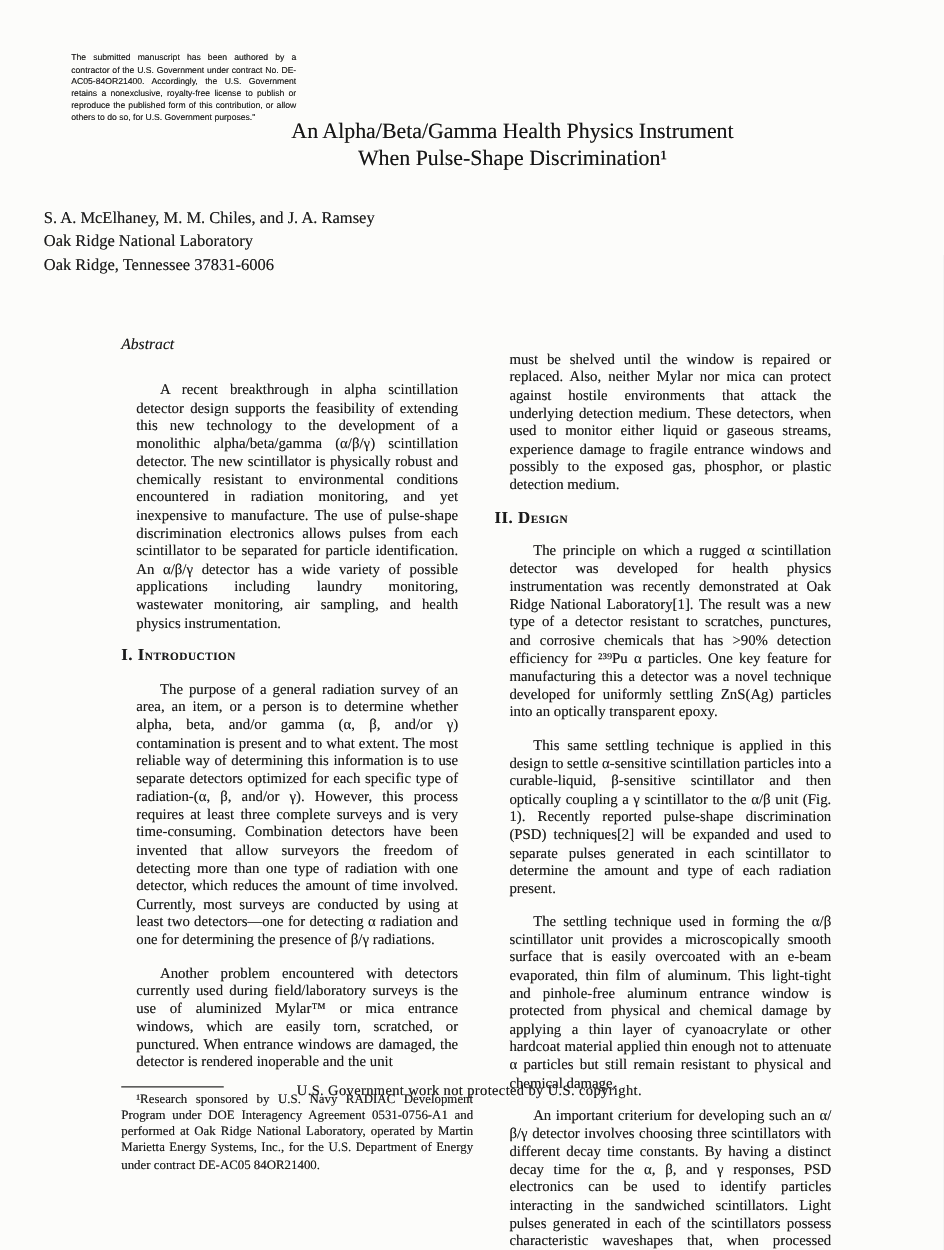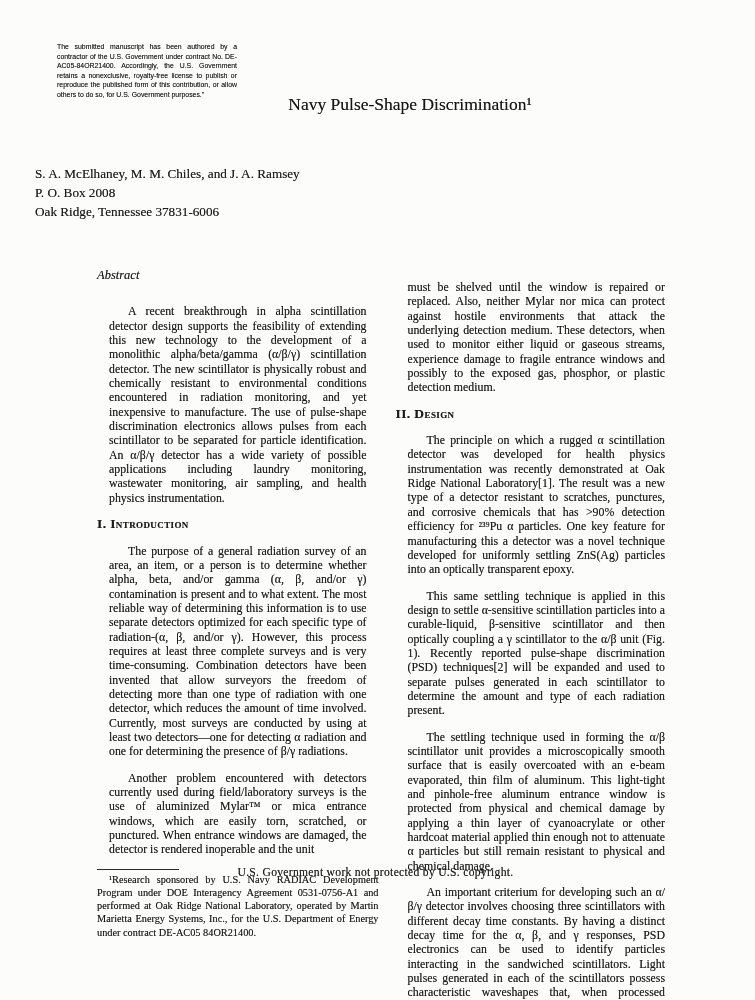--- a/index.html
+++ b/index.html
@@ -55,26 +55,27 @@
   }
 </style>
 </head>
 <body>
 
 <div class="page">
 
   <div class="notice">The submitted manuscript has been authored by a contractor of the U.S. Government under contract No. DE-AC05-84OR21400. Accordingly, the U.S. Government retains a nonexclusive, royalty-free license to publish or reproduce the published form of this contribution, or allow others to do so, for U.S. Government purposes."</div>
 
   <div class="title-block">
-    <div>Navy Pulse-Shape Discrimination¹</div>
+    <div>An Alpha/Beta/Gamma Health Physics Instrument</div>
+    <div>When Pulse-Shape Discrimination¹</div>
   </div>
 
   <div class="authors-block">
     <div>S. A. McElhaney, M. M. Chiles, and J. A. Ramsey</div>
-    <div>P. O. Box 2008</div>
+    <div>Oak Ridge National Laboratory</div>
     <div>Oak Ridge, Tennessee  37831-6006</div>
   </div>
 
   <div class="columns">
 
     <div class="col">
       <div class="abstract-heading">Abstract</div>
       <p>A recent breakthrough in alpha scintillation detector design supports the feasibility of extending this new technology to the development of a monolithic alpha/beta/gamma (α/β/γ) scintillation detector. The new scintillator is physically robust and chemically resistant to environmental conditions encountered in radiation monitoring, and yet inexpensive to manufacture. The use of pulse-shape discrimination electronics allows pulses from each scintillator to be separated for particle identification. An α/β/γ detector has a wide variety of possible applications including laundry monitoring, wastewater monitoring, air sampling, and health physics instrumentation.</p>
       <h3 class="section-heading">I. Introduction</h3>
       <p>The purpose of a general radiation survey of an area, an item, or a person is to determine whether alpha, beta, and/or gamma (α, β, and/or γ) contamination is present and to what extent. The most reliable way of determining this information is to use separate detectors optimized for each specific type of radiation-(α, β, and/or γ).  However, this process requires at least three complete surveys and is very time-consuming.  Combination detectors have been invented that allow surveyors the freedom of detecting more than one type of radiation with one detector, which reduces the amount of time involved.  Currently, most surveys are conducted by using at least two detectors—one for detecting α radiation and one for determining the presence of β/γ radiations.</p>

